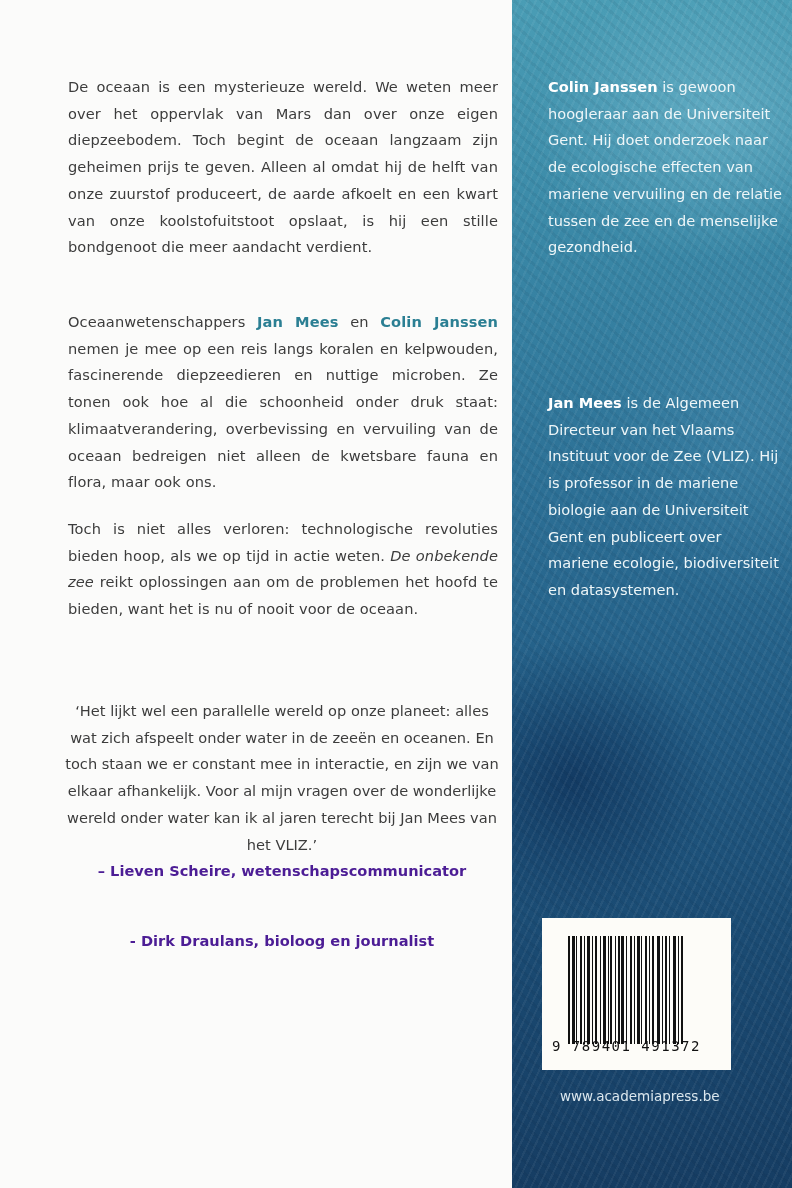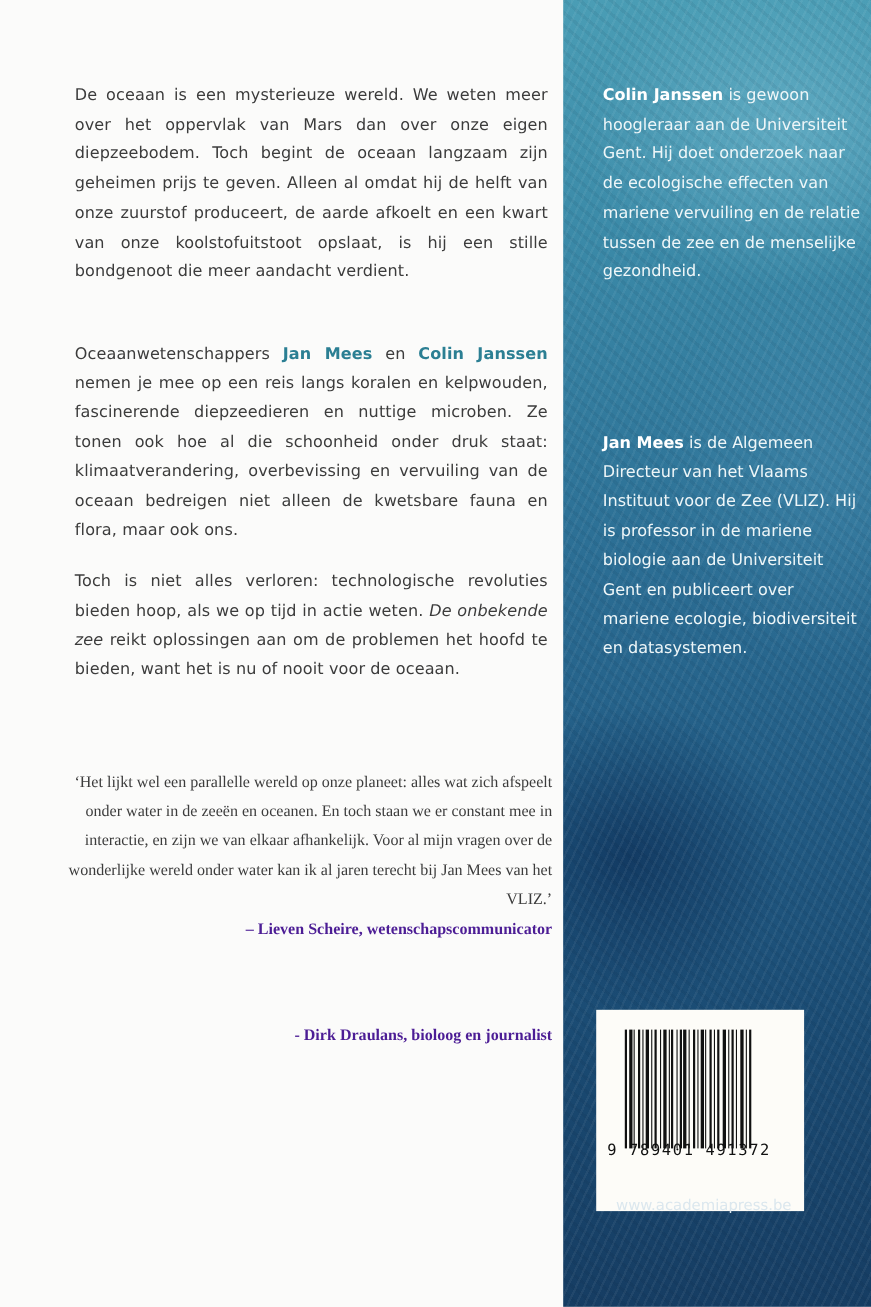--- a/index.html
+++ b/index.html
@@ -18,22 +18,22 @@
     font-size: 14.6px; line-height: 26.7px; color: #3c3c3c;
     text-align: justify; letter-spacing: 0.1px;
   }
   .body-text p { margin: 0; }
   .p1 { top: 74px; }
   .p2 { top: 309px; }
   .p3 { top: 516px; }
   .accent { color: #2b7f93; font-weight: bold; }
   em { font-style: italic; }
   .quote {
-    position: absolute; left: 62px; width: 440px; text-align: right;
-    font-size: 14.6px; line-height: 26.7px; color: #3c3c3c; font-family: Liberation Serif, serif;
+    position: absolute; left: 62px; width: 440px; text-align: center;
+    font-size: 14.6px; line-height: 26.7px; color: #3c3c3c;
   }
   .q1 { top: 698px; }
   .q2 { top: 928px; }
   .attrib { color: #4c1d95; font-weight: bold; }
 
   .right {
     position: absolute; left: 512px; top: 0; width: 280px; height: 1188px;
     background:
       radial-gradient(ellipse 260px 200px at 200px 120px, rgba(120,190,210,0.55), rgba(0,0,0,0) 70%),
       radial-gradient(ellipse 220px 260px at 240px 420px, rgba(70,140,175,0.45), rgba(0,0,0,0) 70%),
@@ -49,21 +49,21 @@
   .bio {
     position: absolute; left: 36px; width: 236px;
     font-size: 14.6px; line-height: 26.7px; color: #eef6f8;
   }
   .bio p { margin: 0; }
   .bio b { color: #ffffff; }
   .bio1 { top: 74px; }
   .bio2 { top: 390px; }
 
   .barcode-box {
-    position: absolute; left: 30px; top: 918px; width: 189px; height: 183px;
+    position: absolute; left: 30px; top: 918px; width: 189px; height: 152px;
     background: #fdfcf8;
   }
   .barcode-bars {
     position: absolute; left: 26px; top: 18px; width: 143px; height: 108px;
     display: flex; align-items: stretch;
   }
   .barcode-bars span { display: block; height: 100%; background: #111; }
   .barcode-digits {
     position: absolute; left: 10px; top: 120px; width: 175px;
     font-family: "DejaVu Sans Mono", monospace; font-size: 14px; color: #111;

